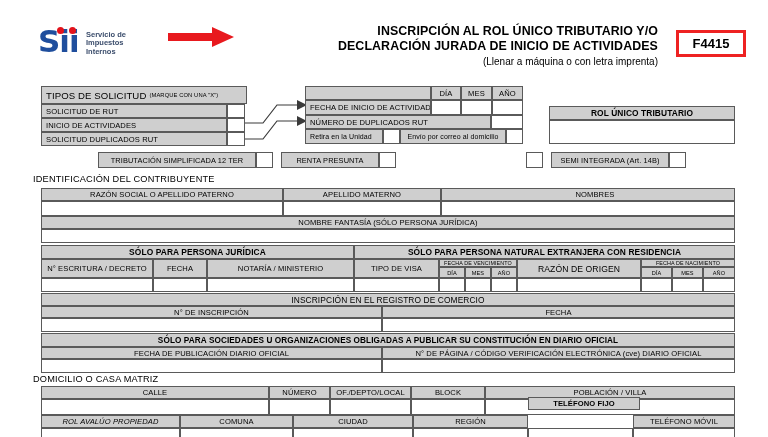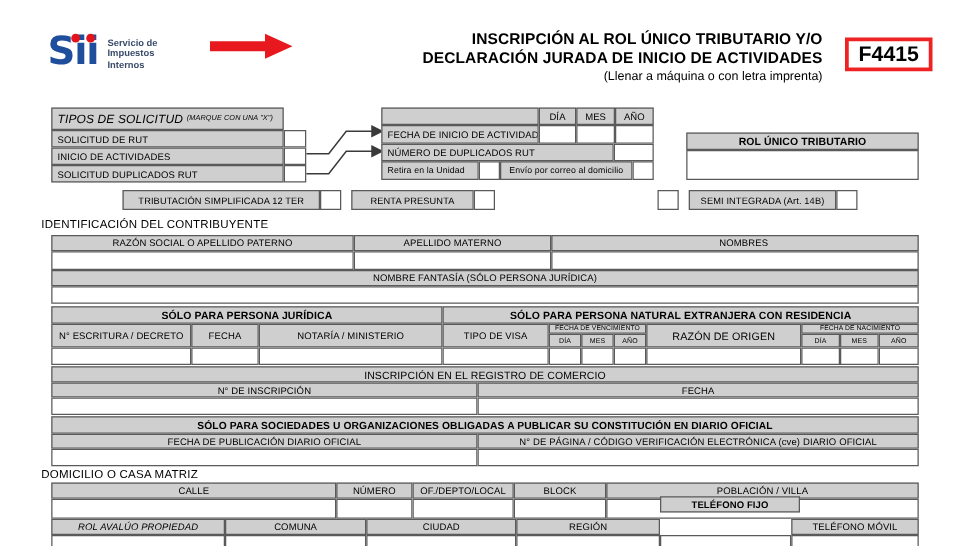--- a/index.html
+++ b/index.html
@@ -27,21 +27,21 @@
   .arrow-shaft{position:absolute;left:0;top:6px;width:48px;height:8px;background:#E8191E;}
   .arrow-head{position:absolute;left:44px;top:0;width:0;height:0;
     border-top:10px solid transparent;border-bottom:10px solid transparent;
     border-left:22px solid #E8191E;}
   .title-wrap{position:absolute;left:238px;top:24px;width:420px;text-align:right;}
   .t1{font-size:12.4px;font-weight:bold;line-height:14.5px;letter-spacing:.1px;}
   .t2{font-size:10px;line-height:14px;margin-top:2px;}
   .fcode{position:absolute;left:676px;top:30px;width:70px;height:27px;
     border:3px solid #EE2222;background:#fff;box-sizing:border-box;
     display:flex;align-items:center;justify-content:center;
-    font-size:17px;font-weight:bold;}
+    font-size:13px;font-weight:bold;}
 
   
   .bx{position:absolute;box-sizing:border-box;border:1px solid #5a5a5a;background:#fff;}
   .gr{background:#cfcfcf;}
   .lb{display:flex;align-items:center;height:100%;padding:0 4px;
       font-size:7.6px;letter-spacing:.1px;white-space:nowrap;overflow:hidden;}
   .ctr{justify-content:center;}
   .bold{font-weight:bold;}
 
   .sect{position:absolute;font-size:9.2px;letter-spacing:.2px;}
@@ -74,21 +74,21 @@
 
     <div class="title-wrap">
       <div class="t1">INSCRIPCIÓN AL ROL ÚNICO TRIBUTARIO Y/O</div>
       <div class="t1">DECLARACIÓN JURADA DE INICIO DE ACTIVIDADES</div>
       <div class="t2">(Llenar a máquina o con letra imprenta)</div>
     </div>
 
     <div class="fcode">F4415</div>
   </div>
 
-  <div class="bx gr" style="left:41px;top:86px;width:186px;height:18px;font-style:italic;">
+  <div class="bx gr" style="left:41px;top:86px;width:206px;height:18px;">
     <div class="lb" style="font-size:9.6px;">
       <span>TIPOS DE SOLICITUD</span>
       <span style="font-size:5.8px;margin-left:3px;">(MARQUE CON UNA "X")</span>
     </div>
   </div>
 
   <div class="bx gr" style="left:41px;top:104px;width:186px;height:14px;">
     <div class="lb">
         <span>SOLICITUD DE RUT</span>
       </div>

